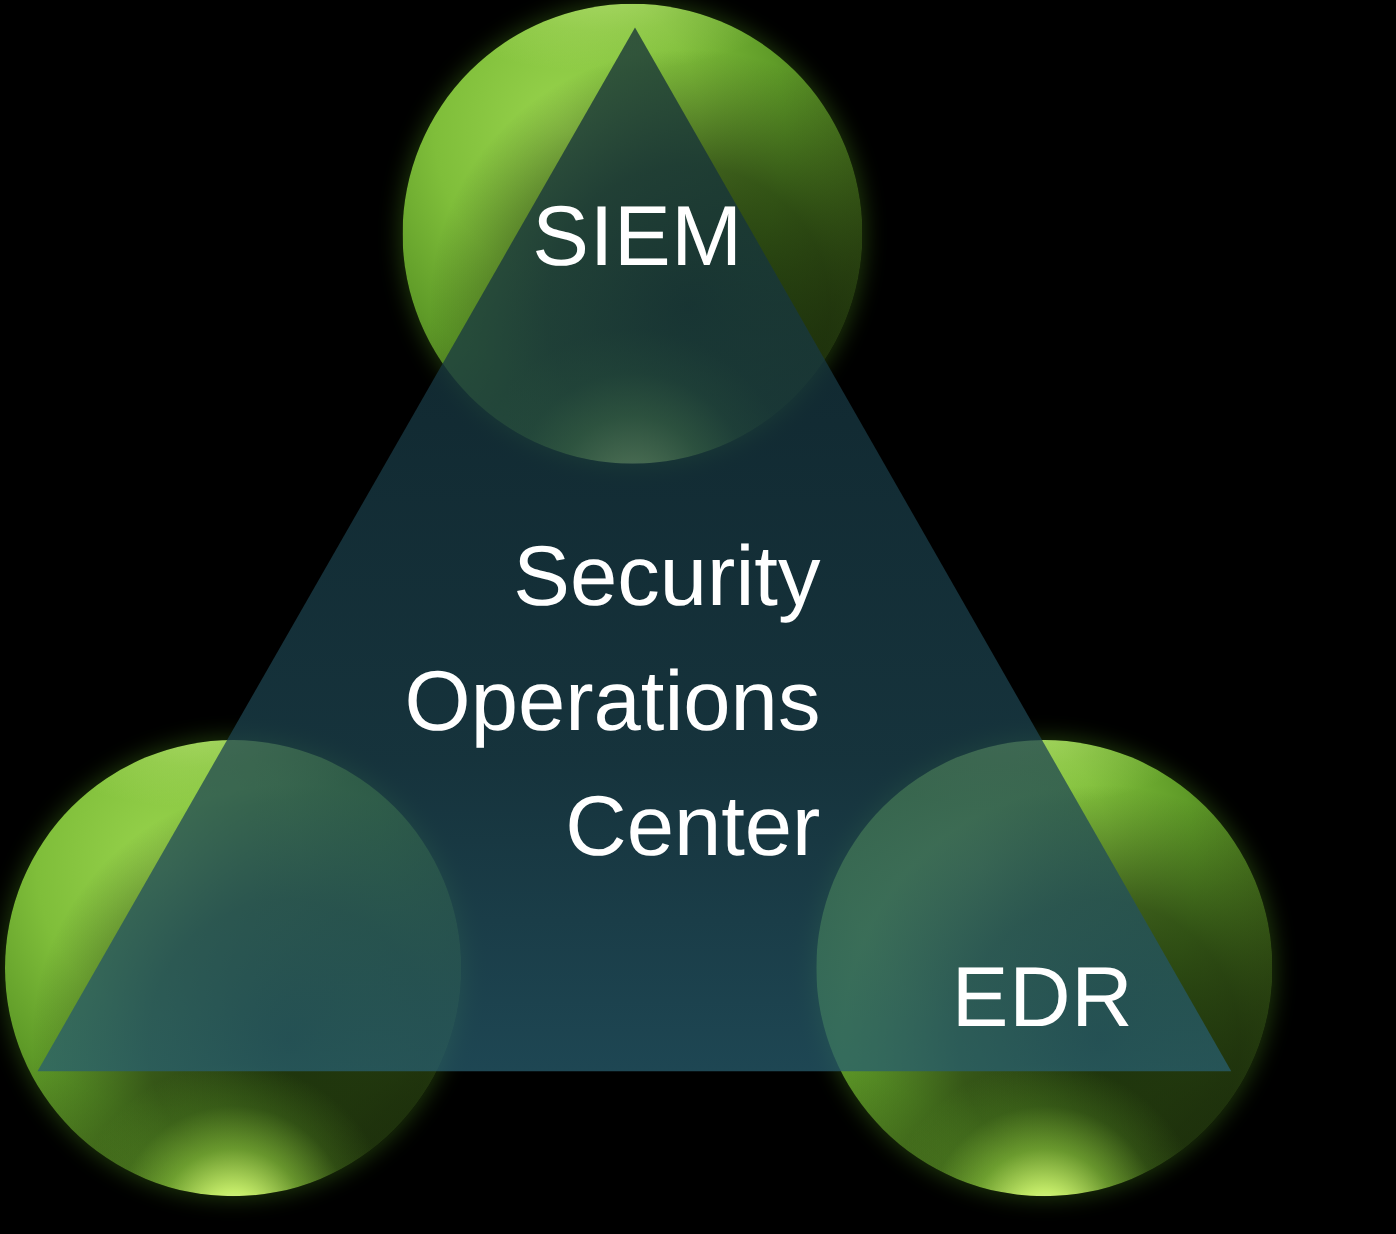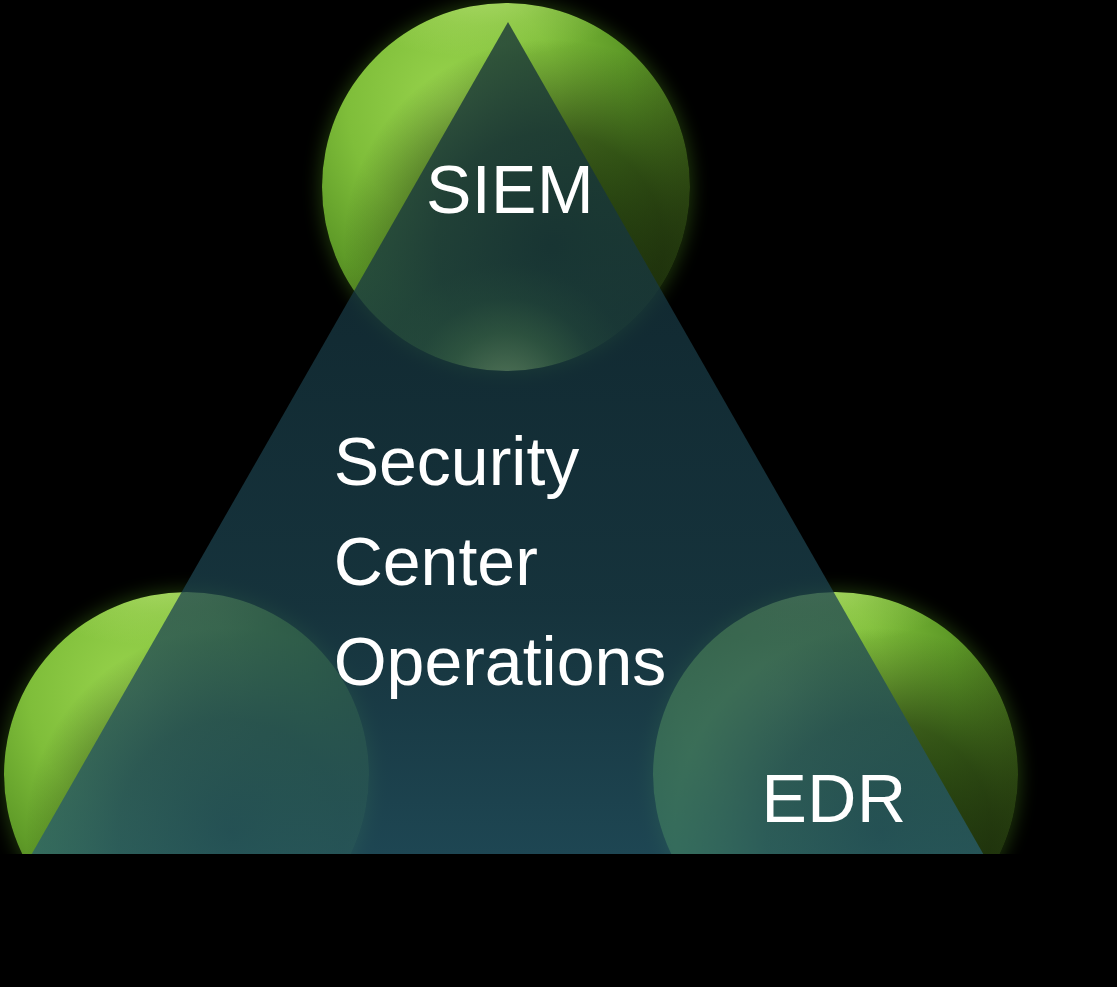--- a/index.html
+++ b/index.html
@@ -3,21 +3,21 @@
 <meta charset="utf-8">
 <style>
   html, body {
     margin: 0;
     padding: 0;
     background: #000;
   }
   .stage {
     position: relative;
     width: 1117px;
-    height: 854px;
+    height: 987px;
     background: var(--background, #000000);
     overflow: hidden;
     font-family: "Liberation Sans", "DejaVu Sans", sans-serif;
   }
   
   .sphere {
     position: absolute;
     border-radius: 50%;
     z-index: 1;
     background:
@@ -85,26 +85,26 @@
     white-space: nowrap;
     letter-spacing: 0.5px;
   }
   .node-label.siem { left: 510px; top: 189px; }
   .node-label.ndr  { left: 188px; top: 777px; }
   .node-label.edr  { left: 834px; top: 798px; }
 
   .center-label {
     position: absolute;
     z-index: 3;
-    left: 500px; top: 561px;
+    left: 490px; top: 561px;
     transform: translate(-50%, -50%);
     color: var(--text, #ffffff);
     font-size: 68px;
     line-height: 100px;
-    text-align: left;
+    text-align: right;
     white-space: nowrap;
   }
 </style>
 </head>
 <body>
 
 <div class="stage">
 
   <div class="sphere siem"></div>
   <div class="sphere ndr"></div>
@@ -119,17 +119,17 @@
       </linearGradient>
     </defs>
     <polygon points="508,22 30,857 985,857"></polygon>
   </svg>
 
   <span class="node-label siem">SIEM</span>
   <span class="node-label edr">EDR</span>
 
   <div class="center-label">
     <div>Security</div>
+    <div>Operations</div>
     <div>Center</div>
-    <div>Operations</div>
   </div>
 
 </div>
 
 </body></html>

